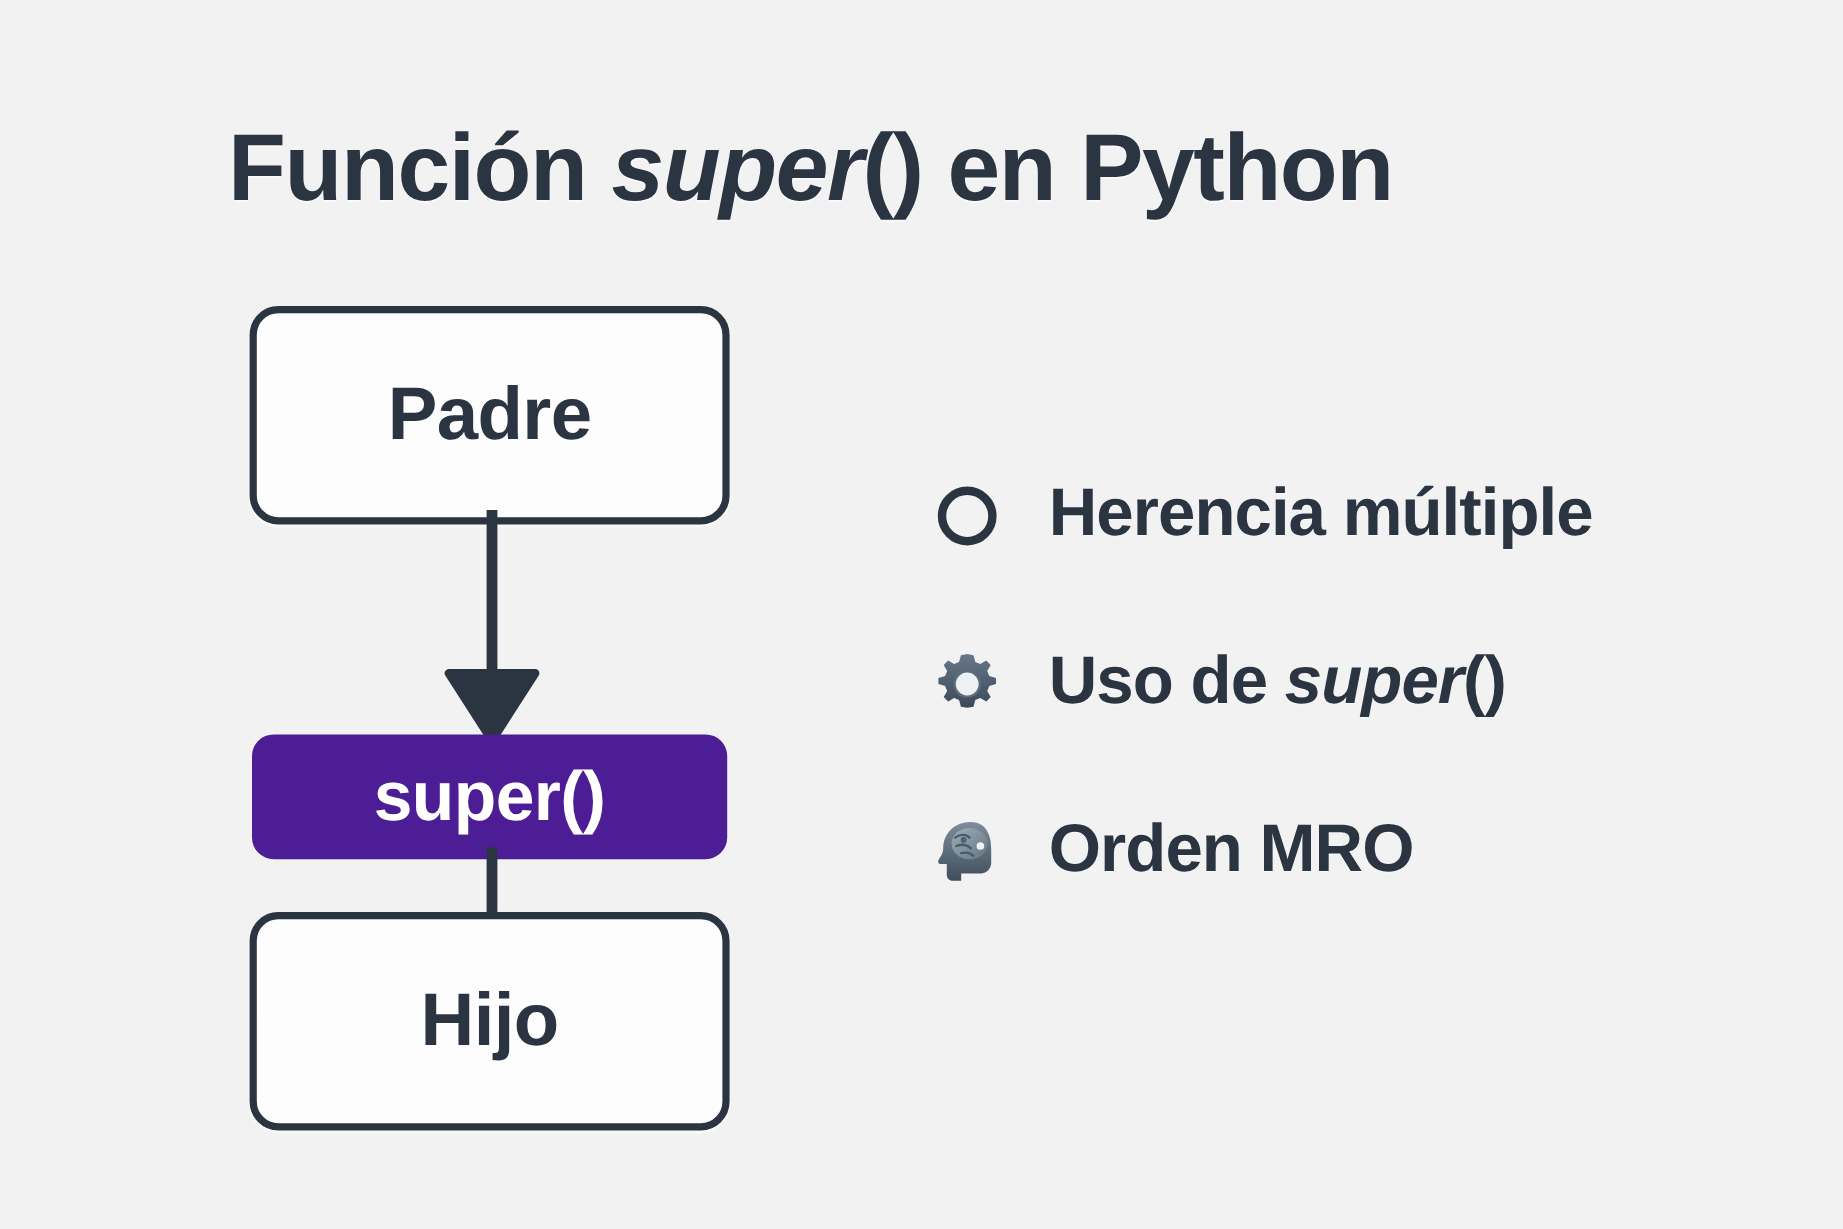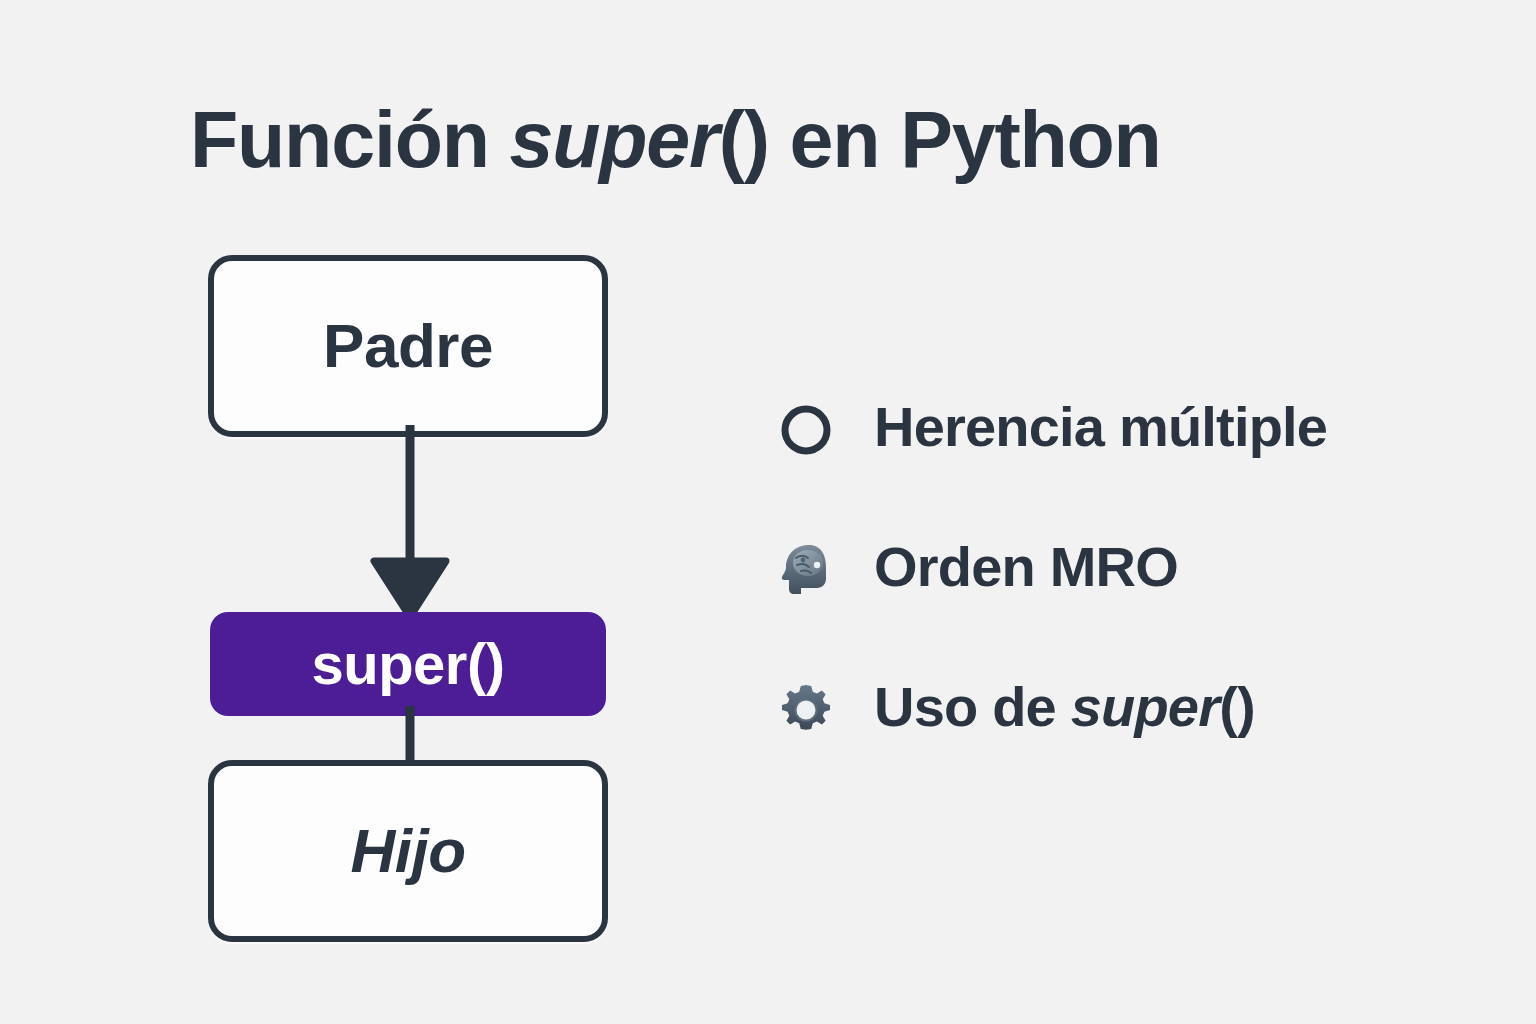--- a/index.html
+++ b/index.html
@@ -81,21 +81,21 @@
   .node-accent .node-label {
     font-size: 58px;
     font-weight: 700;
     color: #ffffff;
     letter-spacing: -0.5px;
     line-height: 1;
   }
 
   #node-padre  { left: 208px; top: 255px; width: 400px; height: 182px; }
   #node-super  { left: 210px; top: 612px; width: 396px; height: 104px; }
-  #node-hijo   { left: 208px; top: 760px; width: 400px; height: 182px; font-style: italic; }
+  #node-hijo   { left: 208px; top: 760px; width: 400px; height: 182px; }
 
   .connector {
     position: absolute;
     overflow: visible;
   }
   #conn-padre-super { left: 330px; top: 425px; width: 160px; height: 200px; }
   #conn-super-hijo  { left: 330px; top: 706px; width: 160px; height: 70px; }
 
   
   .features {
@@ -174,20 +174,39 @@
   <div class="features">
 
     <div class="feature-row">
       <span class="feature-icon">
         <svg width="52" height="52" viewBox="0 0 52 52" aria-hidden="true">
           <circle cx="26" cy="26" r="21" fill="none" stroke="#2b3441" stroke-width="7"></circle>
         </svg>
       </span>
       <span class="feature-label">
         <span>Herencia múltiple</span>
+      </span>
+    </div>
+
+    <div class="feature-row">
+      <span class="feature-icon">
+        <svg width="54" height="54" viewBox="0 0 54 54" aria-hidden="true">
+          <defs>
+            <linearGradient id="gearGrad" x1="0" y1="0" x2="0" y2="1">
+              <stop offset="0%" stop-color="#67788a"></stop>
+              <stop offset="100%" stop-color="#3b4857"></stop>
+            </linearGradient>
+          </defs>
+          <path d="M27 2 l5.2 1.1 1.6 5.6 4.1 1.7 5.0-2.9 3.7 3.7 -2.9 5.0 1.7 4.1 5.6 1.6 0 5.2 -5.6 1.6 -1.7 4.1 2.9 5.0 -3.7 3.7 -5.0-2.9 -4.1 1.7 -1.6 5.6 -5.2 0.9 -5.2-0.9 -1.6-5.6 -4.1-1.7 -5.0 2.9 -3.7-3.7 2.9-5.0 -1.7-4.1 -5.6-1.6 0-5.2 5.6-1.6 1.7-4.1 -2.9-5.0 3.7-3.7 5.0 2.9 4.1-1.7 1.6-5.6z" fill="url(#gearGrad)"></path>
+          <circle cx="27" cy="27" r="10.5" fill="#eef1f4"></circle>
+          <circle cx="27" cy="27" r="10.5" fill="none" stroke="#5d6d7c" stroke-width="2"></circle>
+        </svg>
+      </span>
+      <span class="feature-label">
+        <span>Uso de </span><span class="it">super</span><span>()</span>
       </span>
     </div>
 
     <div class="feature-row">
       <span class="feature-icon">
         <svg width="54" height="56" viewBox="0 0 54 56" aria-hidden="true">
           <defs>
             <linearGradient id="headGrad" x1="0" y1="0" x2="0" y2="1">
               <stop offset="0%" stop-color="#7d8d9c"></stop>
               <stop offset="100%" stop-color="#3f4d5c"></stop>
@@ -202,34 +221,15 @@
           <path d="M17 16c4-3 9-3 12 0M18 23c5-2 9-1 12 2M22 29c4-1 8 0 10 2" fill="none" stroke="#4a5a68" stroke-width="2" stroke-linecap="round"></path>
           <circle cx="38" cy="23" r="3.2" fill="#eef2f5"></circle>
           <circle cx="24" cy="18" r="2.4" fill="#52606e"></circle>
         </svg>
       </span>
       <span class="feature-label">
         <span>Orden MRO</span>
       </span>
     </div>
 
-    <div class="feature-row">
-      <span class="feature-icon">
-        <svg width="54" height="54" viewBox="0 0 54 54" aria-hidden="true">
-          <defs>
-            <linearGradient id="gearGrad" x1="0" y1="0" x2="0" y2="1">
-              <stop offset="0%" stop-color="#67788a"></stop>
-              <stop offset="100%" stop-color="#3b4857"></stop>
-            </linearGradient>
-          </defs>
-          <path d="M27 2 l5.2 1.1 1.6 5.6 4.1 1.7 5.0-2.9 3.7 3.7 -2.9 5.0 1.7 4.1 5.6 1.6 0 5.2 -5.6 1.6 -1.7 4.1 2.9 5.0 -3.7 3.7 -5.0-2.9 -4.1 1.7 -1.6 5.6 -5.2 0.9 -5.2-0.9 -1.6-5.6 -4.1-1.7 -5.0 2.9 -3.7-3.7 2.9-5.0 -1.7-4.1 -5.6-1.6 0-5.2 5.6-1.6 1.7-4.1 -2.9-5.0 3.7-3.7 5.0 2.9 4.1-1.7 1.6-5.6z" fill="url(#gearGrad)"></path>
-          <circle cx="27" cy="27" r="10.5" fill="#eef1f4"></circle>
-          <circle cx="27" cy="27" r="10.5" fill="none" stroke="#5d6d7c" stroke-width="2"></circle>
-        </svg>
-      </span>
-      <span class="feature-label">
-        <span>Uso de </span><span class="it">super</span><span>()</span>
-      </span>
-    </div>
-
   </div>
 
 </div>
 
 </body></html>

